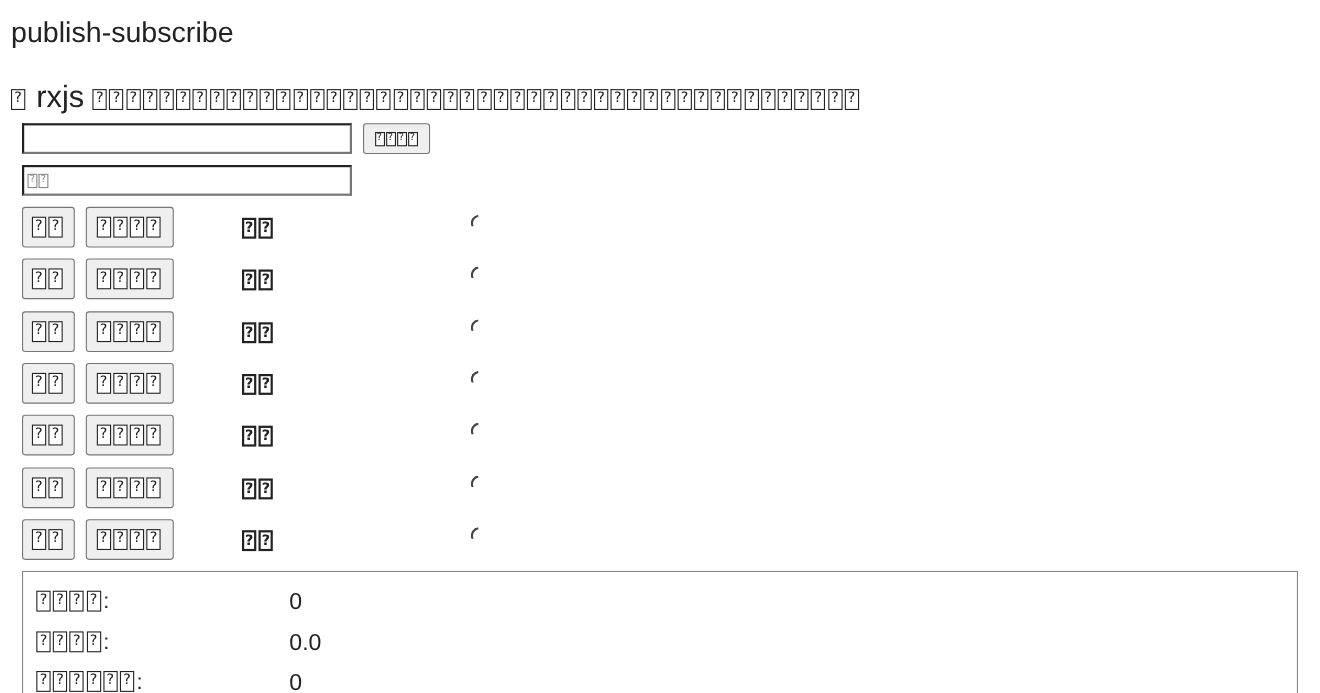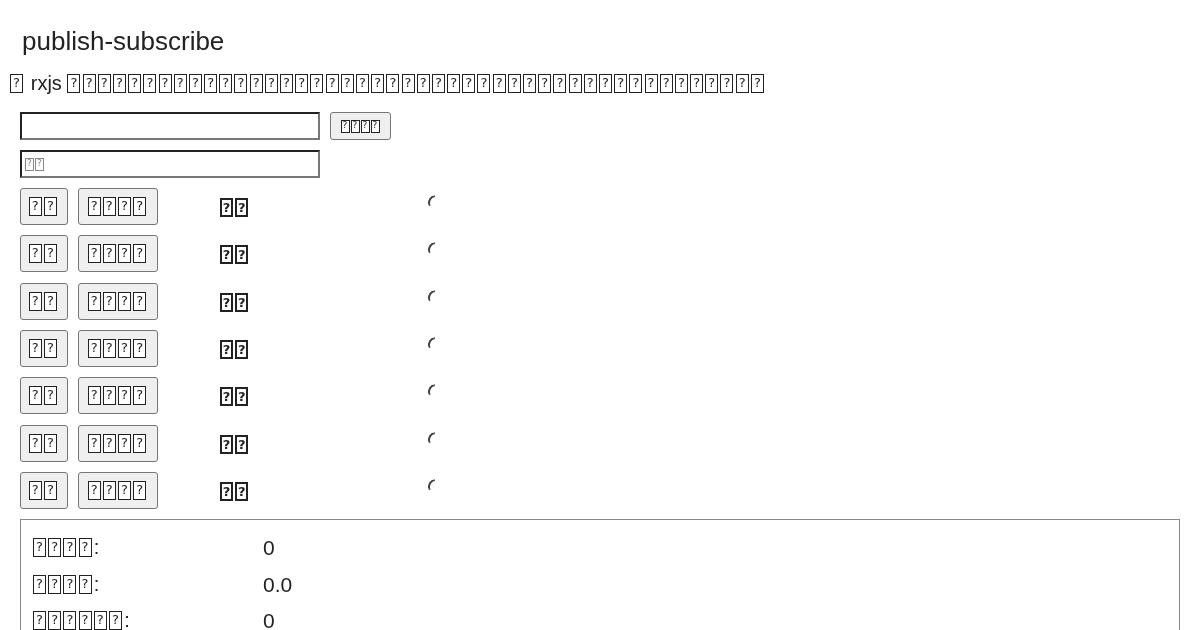--- a/index.html
+++ b/index.html
@@ -4,27 +4,27 @@
   <style>
     html, body { margin: 0; padding: 0; background: #ffffff; }
     body {
       width: 1200px; height: 630px; overflow: hidden;
       font-family: "Liberation Sans", "DejaVu Sans", sans-serif;
       color: #222222;
       position: relative;
     }
     .title {
       position: absolute; left: 10px; top: 14px;
-      font-size: 26px; font-weight: normal; margin: 12px;
+      font-size: 26px; font-weight: normal; margin: 0;
       color: #222;
       letter-spacing: 0;
     }
     .desc {
       position: absolute; left: 10px; top: 72px;
-      font-size: 20px; white-space: nowrap; margin: 0;
+      font-size: 28px; white-space: nowrap; margin: 0;
     }
     .tofu {
       display: inline-block; width: 13px; height: 19px;
       border: 1.5px solid #222; box-sizing: border-box;
       margin-right: 2.2px; vertical-align: -3px;
       position: relative; background: #fff;
     }
     .tofu::after {
       content: "?"; position: absolute; left: 0; right: 0; top: -1px;
       text-align: center; font-size: 13px; line-height: 17px; color: #222;

